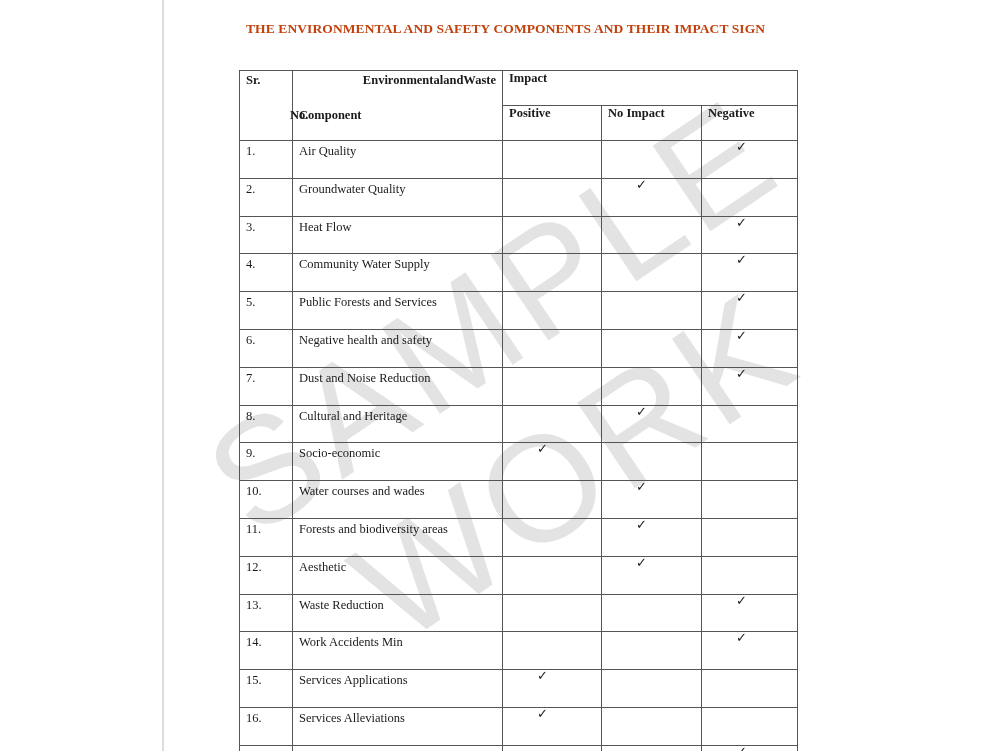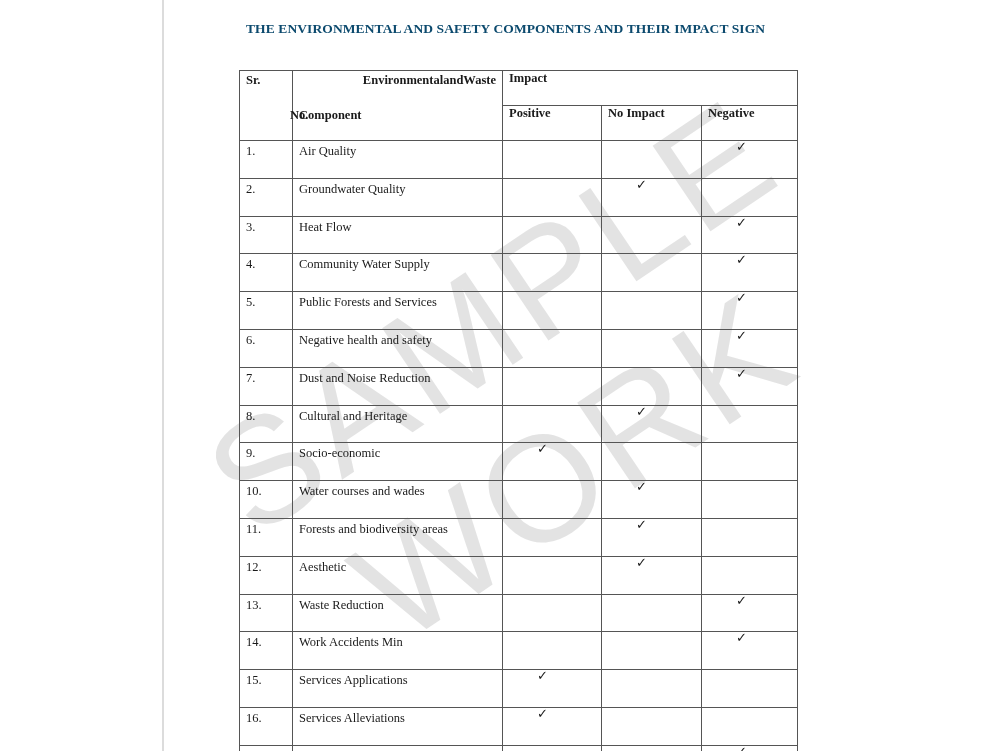--- a/index.html
+++ b/index.html
@@ -3,21 +3,21 @@
   <meta charset="utf-8">
   <style>
     html, body { margin:0; padding:0; }
     body {
       width:1000px; height:751px; background:#ffffff; position:relative; overflow:hidden;
       font-family:"Liberation Serif", "DejaVu Serif", serif; color:#1a1a1a;
     }
     .page-edge { position:absolute; left:162px; top:0; width:2px; height:751px; background:#dcdcdc; }
     .title {
       position:absolute; left:246px; top:18px; width:560px;
-      font-weight:bold; font-size:13.5px; line-height:21px; letter-spacing:0.1px; color:#0c4a6e;
+      font-weight:bold; font-size:13.5px; line-height:21px; letter-spacing:0.1px; color:#c2410c;
     }
     table.impact {
       position:absolute; left:239px; top:70px; width:558px;
       border-collapse:collapse; table-layout:fixed; font-size:12.5px;
     }
     table.impact td, table.impact th {
       border:1.5px solid #555; padding:0 0 0 6px; vertical-align:top; text-align:left;
       font-weight:normal;
     }
     table.impact th { font-weight:bold; }

